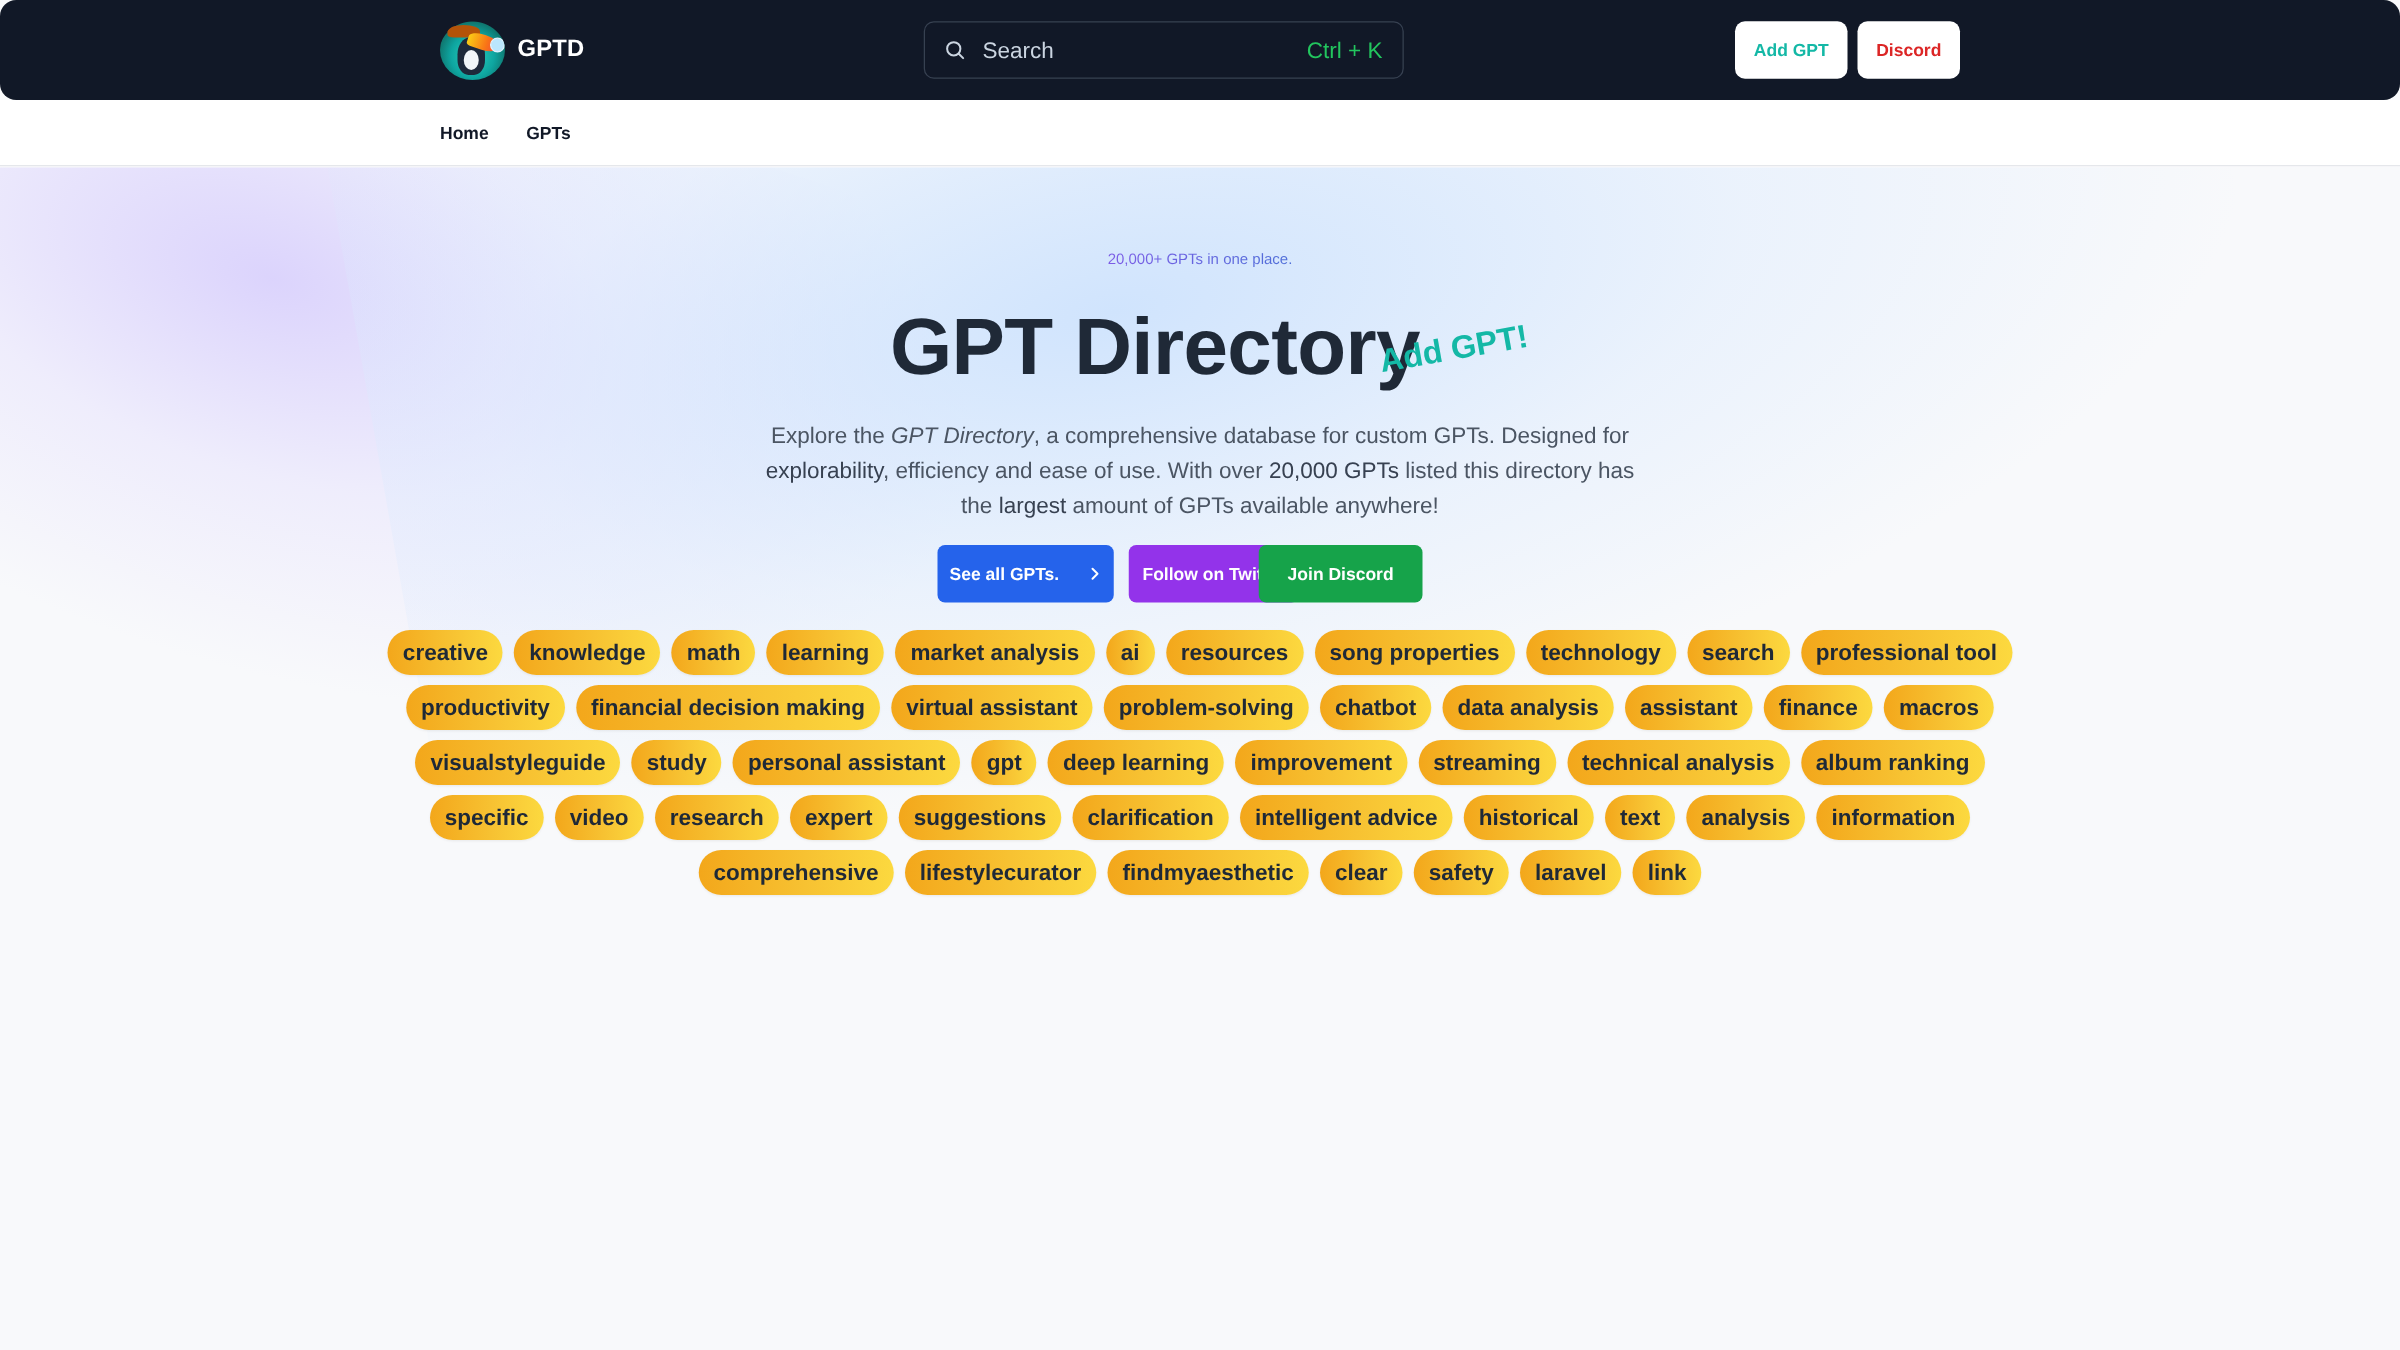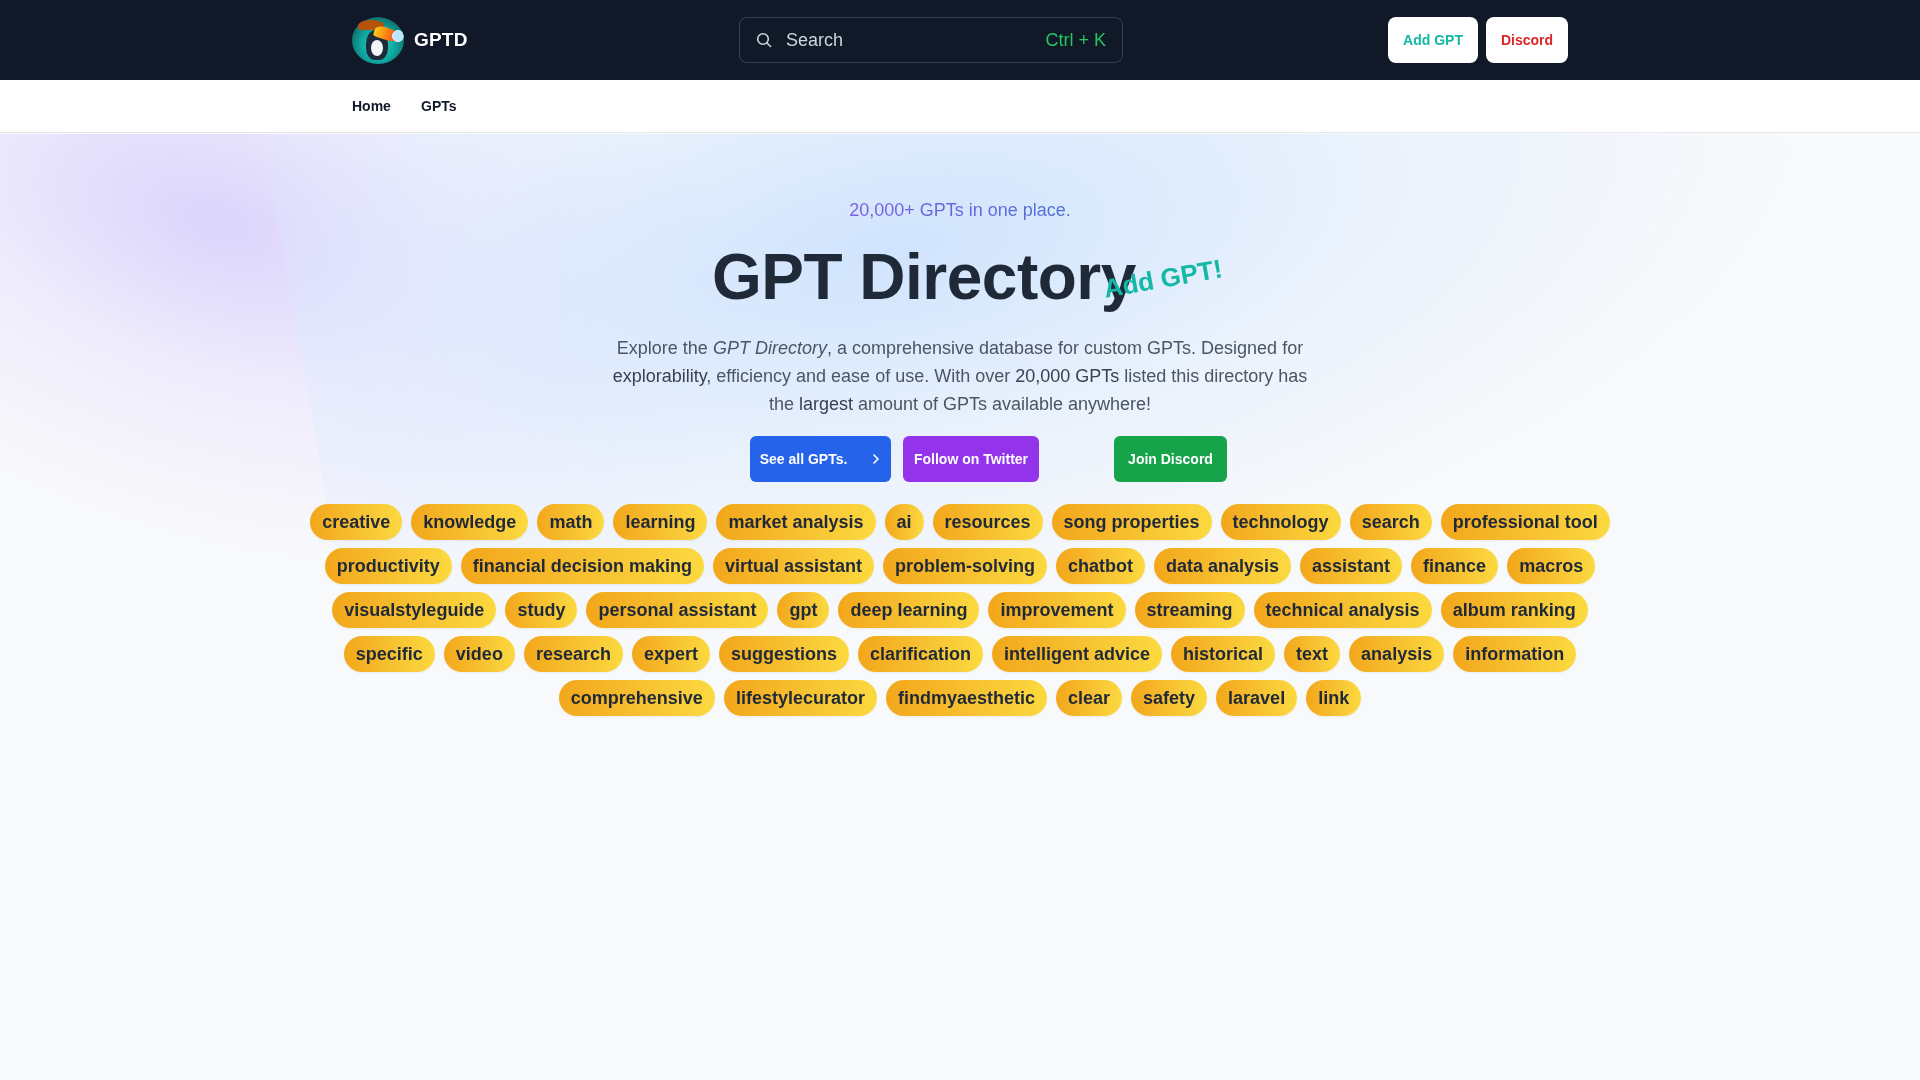--- a/index.html
+++ b/index.html
@@ -7,20 +7,21 @@
   body {
     font-family: "Liberation Sans", "DejaVu Sans", sans-serif;
     background: #f8f9fb;
     color: #111827;
     position: relative;
   }
   
   .topbar {
     position: absolute; left: 0; top: 0; width: 1920px; height: 80px;
     background: #111827;
+    border-radius: 13px;
   }
   .brand {
     position: absolute; left: 352px; top: 16px; height: 48px;
     display: flex; align-items: center; gap: 10px; cursor: pointer;
   }
   .logo {
     width: 52px; height: 48px; border-radius: 50%;
     position: relative; overflow: hidden;
     background: radial-gradient(circle at 50% 60%, #2dd4bf 0%, #0ea5a0 45%, #0f766e 70%, #111827 72%);
   }
@@ -91,21 +92,21 @@
     background: radial-gradient(ellipse at 35% 40%, rgba(196,181,253,0.55) 0%, rgba(221,214,254,0.35) 35%, rgba(248,249,251,0) 70%);
     transform: rotate(18deg);
   }
   .blob2 {
     position: absolute; left: 300px; top: -160px; width: 1500px; height: 620px;
     background: radial-gradient(ellipse at 40% 40%, rgba(191,219,254,0.7) 0%, rgba(219,234,254,0.45) 40%, rgba(248,249,251,0) 72%);
     transform: rotate(-10deg);
   }
   .tagline {
     position: absolute; left: 0; width: 1920px; top: 66px; text-align: center;
-    font-size: 18px; font-weight: 500;
+    font-size: 12px; font-weight: 500;
   }
   .tagline span {
     background: linear-gradient(90deg, #7c5ce6, #4f6fd8);
     -webkit-background-clip: text; background-clip: text; color: transparent;
   }
   .title {
     position: absolute; left: 712px; top: 106px;
     font-size: 64px; font-weight: 700; color: #1f2937; letter-spacing: -0.5px;
   }
   .addgpt-tag {
@@ -120,21 +121,21 @@
   .desc b { color: #374151; font-weight: 400; }
   .desc i { font-style: italic; }
   .cta {
     position: absolute; top: 302px; height: 46px; border-radius: 6px; border: none;
     color: #ffffff; font-size: 14px; font-weight: 700; cursor: pointer;
     display: flex; align-items: center; justify-content: center; gap: 24px;
     font-family: "Liberation Sans", sans-serif;
   }
   .cta.all { left: 750px; width: 141px; background: #2563eb; }
   .cta.twitter { left: 903px; width: 136px; background: #9333ea; }
-  .cta.discord { left: 1114px; width: 113px; background: #16a34a; }
+  .cta.discord { left: 1007px; width: 131px; background: #16a34a; }
 
   .tags {
     position: absolute; left: 310px; top: 370px; width: 1300px;
     display: flex; flex-wrap: wrap; justify-content: center;
     row-gap: 8px; column-gap: 9px;
   }
   .tag {
     height: 36px; line-height: 36px; padding: 0 12px; border-radius: 18px;
     background: linear-gradient(90deg, #f3a71b 0%, #f7c232 55%, #fcd93f 100%);
     color: #1f2937; font-size: 18px; font-weight: 700; cursor: pointer;

